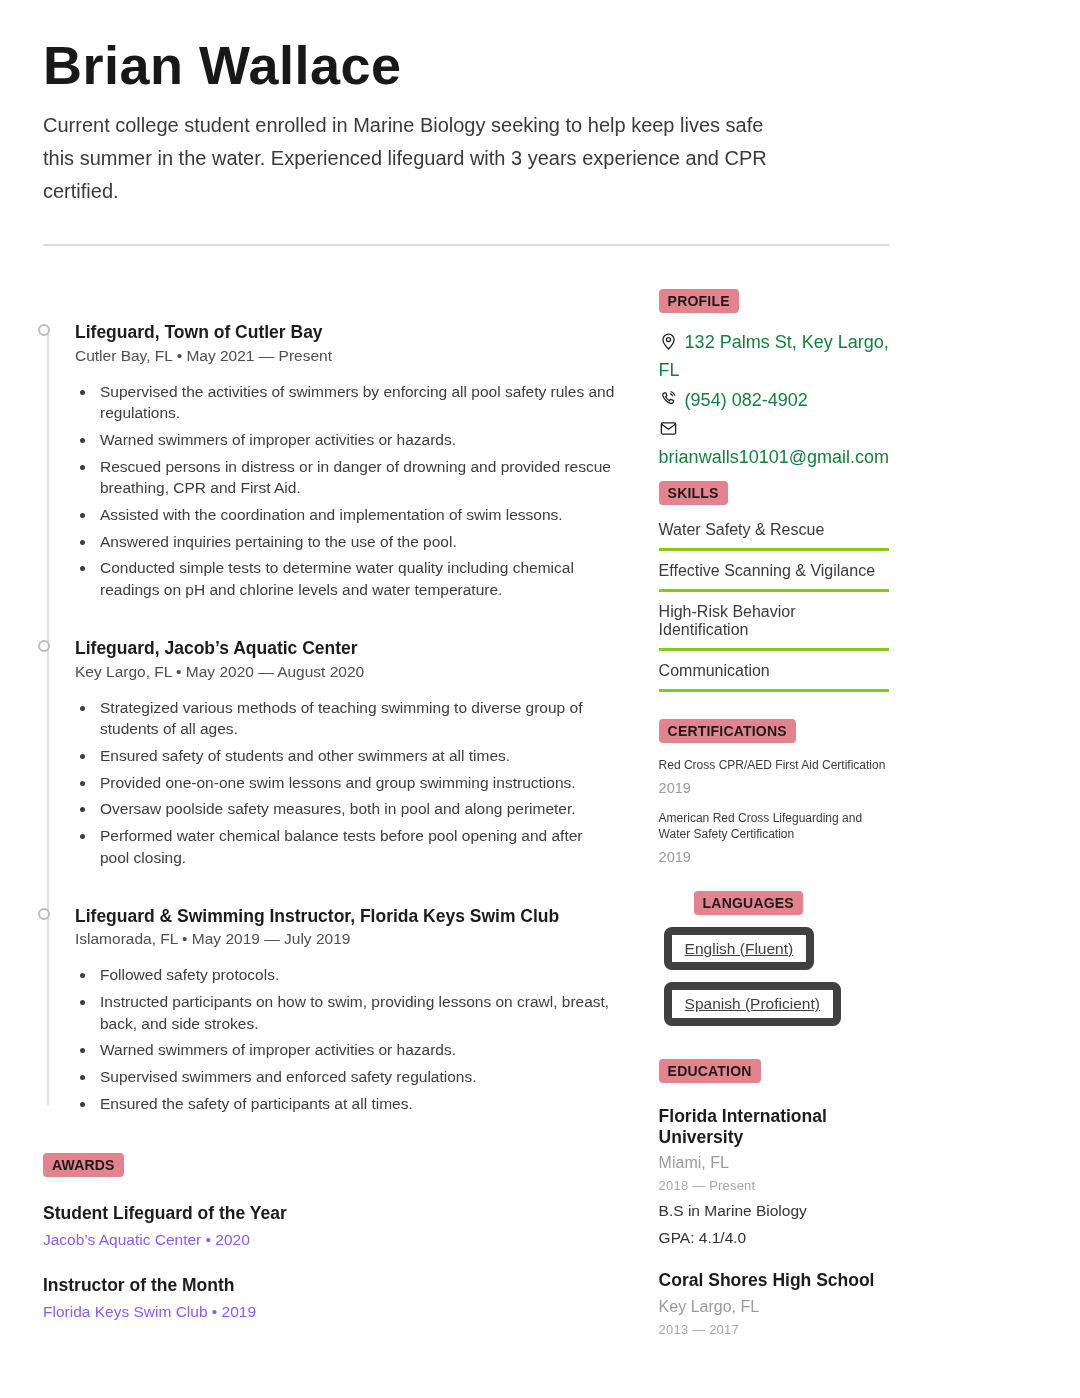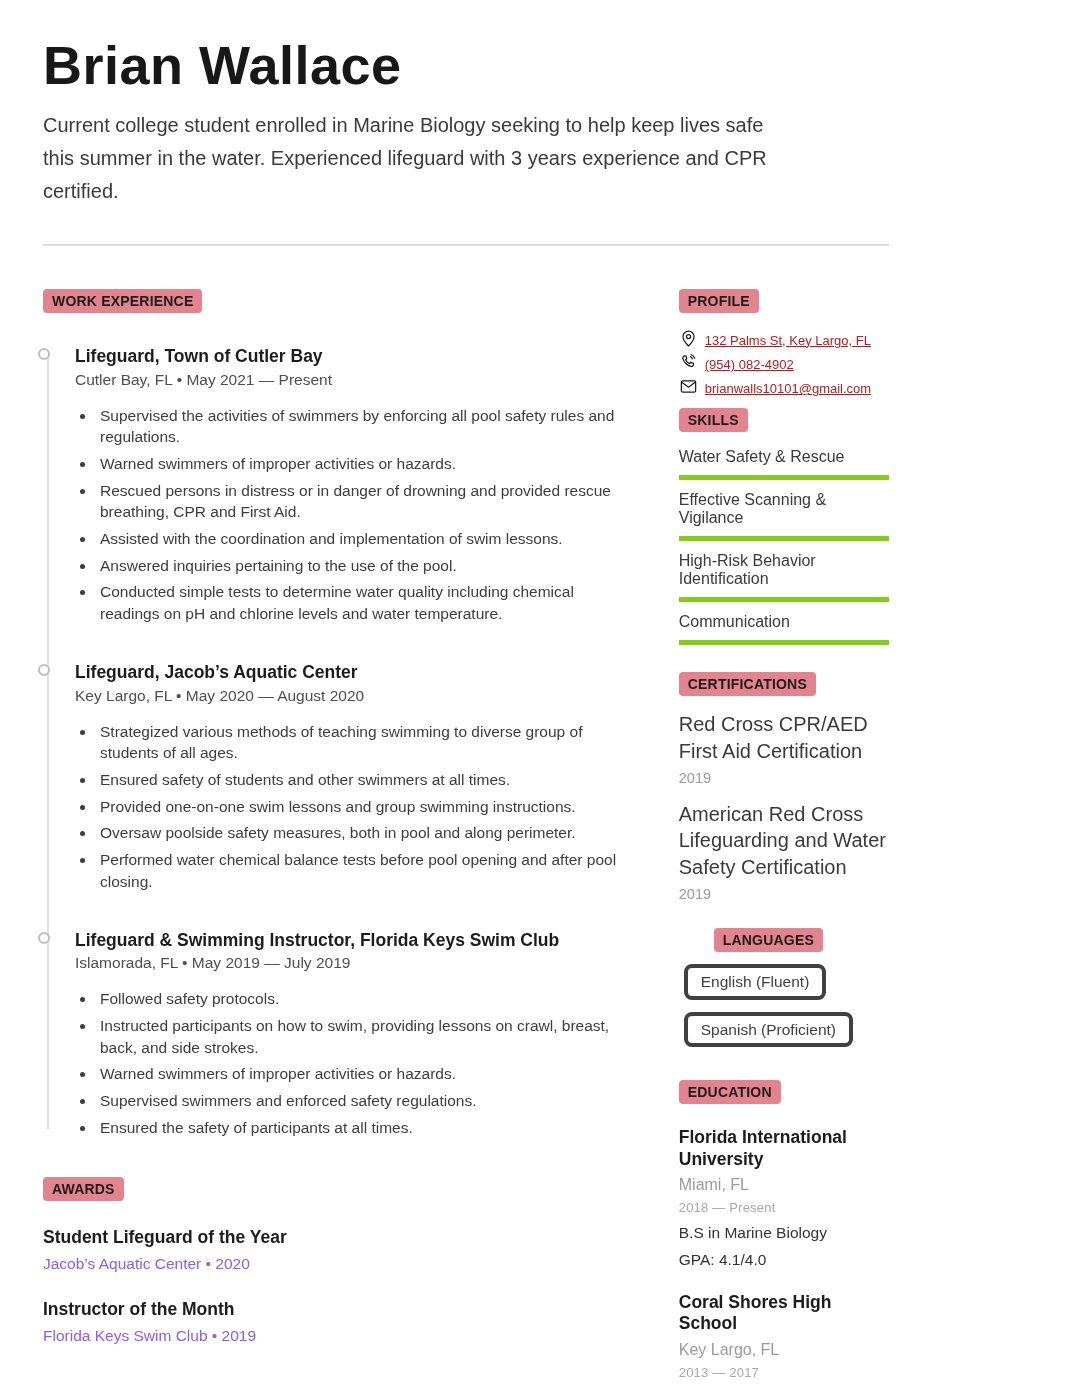--- a/index.html
+++ b/index.html
@@ -122,70 +122,70 @@
   }
   .award-meta {
     font-size: 15.5px;
     color: #8b5cf6;
     margin-top: 7px;
   }
 
   
   .contact { margin-top: 16px; }
   .contact-row {
-    font-size: 13px;
-    color: #b91c1c;
+    font-size: 18px;
+    color: #15803d;
     line-height: 1.55;
     margin-bottom: 2px;
-    text-decoration: underline;
   }
   .contact-row .cicon {
     display: inline-block;
     vertical-align: -3px;
     margin-right: 7px;
   }
   .contact-row svg { display: block; stroke: #1e1e1e; fill: none; stroke-width: 1.6; }
 
   
   .skills-badge { margin-top: 9px; }
   .skills-list { margin-top: 16px; list-style: none; }
   .skill {
     font-size: 16px;
     color: #3a3a3a;
     padding-bottom: 9px;
-    border-bottom: 5px solid #84cc16;
+    border-bottom: 3px solid #84cc16;
     margin-bottom: 11px;
   }
 
   
   .certs-badge { margin-top: 27px; }
   .cert { margin-top: 15px; }
   .cert-name {
-    font-size: 20px;
+    font-size: 12px;
     line-height: 1.32;
     color: #3a3a3a;
   }
   .cert-year {
     font-size: 14.5px;
     color: #9b9b9b;
     margin-top: 6px;
   }
 
   
   .langs-badge { margin-top: 26px; padding-left: 35px; }
   .lang-pill {
     display: inline-block;
-    border: 4px solid #404040;
+    border: 8px solid #404040;
     border-radius: 8px;
     padding: 6px 13px;
     font-size: 15.5px;
     color: #3f3f3f;
     margin-top: 12px;
     margin-left: 5px;
     background: #ffffff;
+    text-decoration: underline;
   }
   .lang-row { line-height: 1; }
 
   
   .edu-badge { margin-top: 33px; }
   .school { margin-top: 23px; }
   .school-name {
     font-size: 17.5px;
     font-weight: 700;
     color: #1c1c1c;
@@ -214,23 +214,20 @@
 <div class="page">
 
   <h1 class="name">Brian Wallace</h1>
   <p class="summary">Current college student enrolled in Marine Biology seeking to help keep lives safe this summer in the water. Experienced lifeguard with 3 years experience and CPR certified.</p>
   <div class="divider"></div>
 
   <div class="columns">
 
     <main class="main">
 
-      <div class="badge-row">
-        <span class="badge">WORK EXPERIENCE</span>
-      </div>
 
       <div class="timeline">
 
         <article class="job">
           <span class="dot"></span>
           <h2 class="job-title">Lifeguard, Town of Cutler Bay</h2>
           <div class="job-meta">Cutler Bay, FL • May 2021 — Present</div>
           <ul>
             <li>Supervised the activities of swimmers by enforcing all pool safety rules and regulations.</li>
             <li>Warned swimmers of improper activities or hazards.</li>

